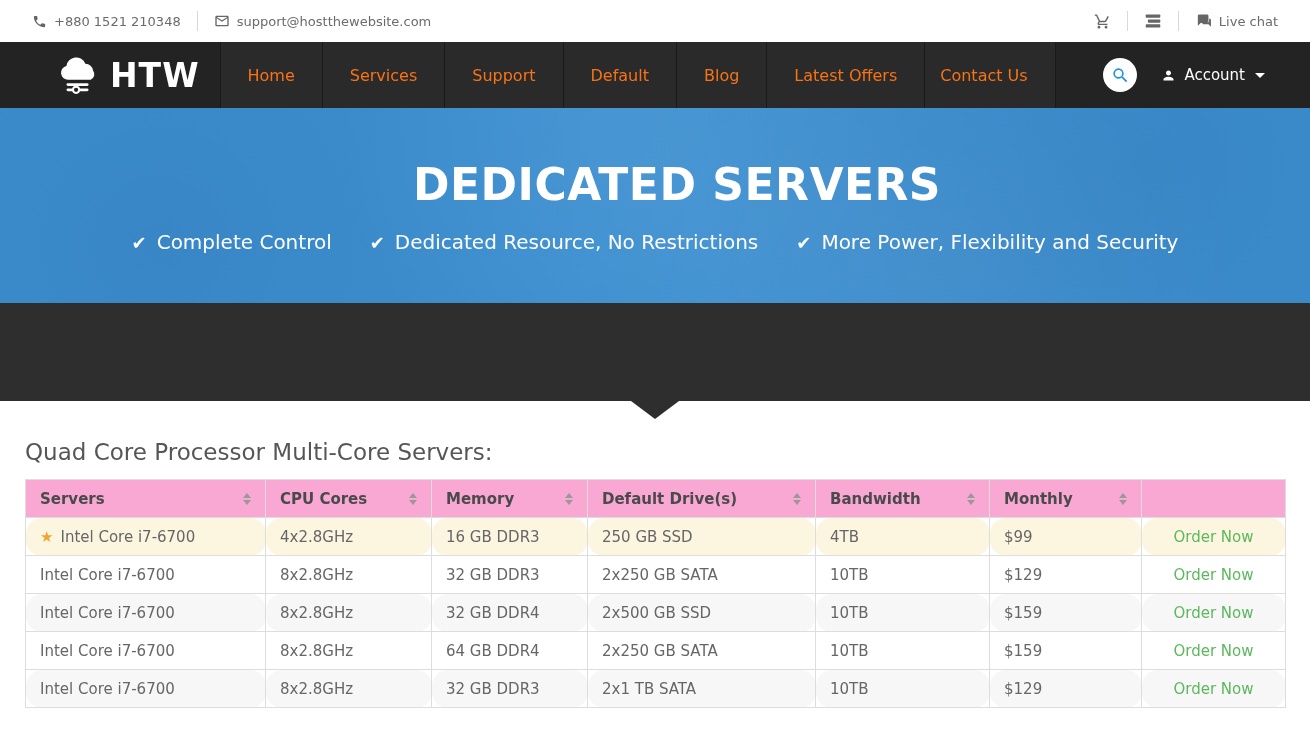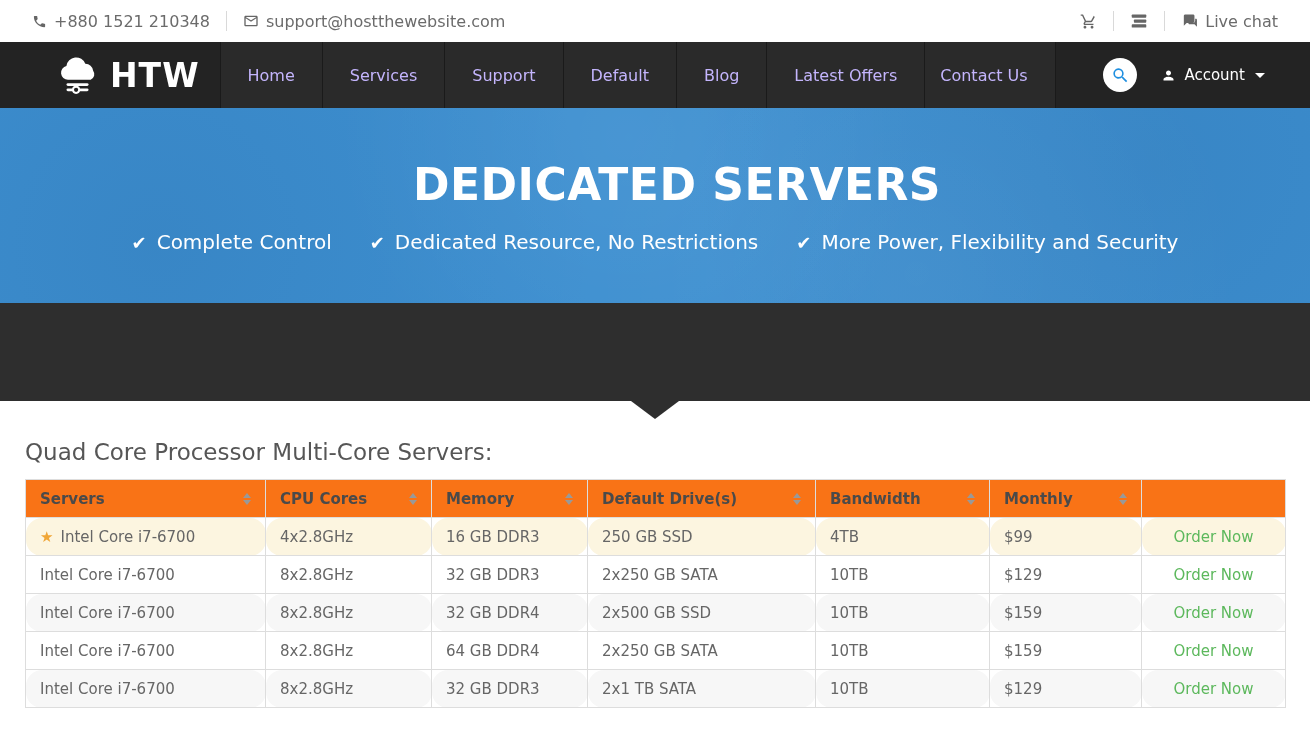--- a/index.html
+++ b/index.html
@@ -1,35 +1,35 @@
 <!DOCTYPE html>
 <html><head>
 <meta charset="utf-8">
 <style>
   * { margin:0; padding:0; box-sizing:border-box; }
   html,body { width:1310px; height:751px; overflow:hidden; background:#fff;
               font-family:"DejaVu Sans", "Liberation Sans", sans-serif; }
 
   
   .topbar { height:42px; background:#fff; display:flex; align-items:center;
-            justify-content:space-between; padding:0 32px; font-size:16px; color:#6b6b6b; }
+            justify-content:space-between; padding:0 32px; font-size:13px; color:#6b6b6b; }
   .topbar-left, .topbar-right { display:flex; align-items:center; }
   .tb-item { display:flex; align-items:center; gap:7px; }
   .tb-item svg { fill:#666; }
   .vdiv { width:1px; height:20px; background:#d9d9d9; margin:0 16px; }
 
   
   .navbar { height:66px; background:#232323; display:flex; align-items:stretch;justify-content:flex-end; }
   .logo { display:flex; align-items:center; gap:9px; padding-left:55px; padding-right:20px; }
   .logo-text { color:#fff; font-size:33px; font-weight:800; letter-spacing:1px; line-height:1; }
   .nav-menu { display:flex; list-style:none; }
   .nav-menu li { display:flex; align-items:center; padding:0 27px; background:#2a2a2a;
                  border-left:1px solid #1a1a1a; cursor:pointer; }
   .nav-menu li:last-child { border-right:1px solid #1a1a1a;padding-left:15px; }
-  .nav-menu li span { color:#c4b5fd; font-size:16px; }
+  .nav-menu li span { color:#f97316; font-size:16px; }
   .nav-right { margin-left:auto; display:flex; align-items:center; gap:24px; padding-right:45px; }
   .search-btn { width:34px; height:34px; border-radius:50%; background:#fff; display:flex;
                 align-items:center; justify-content:center; cursor:pointer; }
   .account { display:flex; align-items:center; gap:8px; color:#fff; font-size:15px; cursor:pointer; }
   .account svg { fill:#fff; }
   .caret-down { width:0; height:0; border-left:5px solid transparent; border-right:5px solid transparent;
                 border-top:5px solid #fff; margin-left:2px; }
 
   
   .hero { height:195px; text-align:center; color:#fff;
@@ -52,21 +52,21 @@
   .banner-triangle { position:absolute; top:100%; left:50%; transform:translateX(-50%);
             width:0; height:0; border-left:24px solid transparent;
             border-right:24px solid transparent; border-top:18px solid #2e2e2e; }
 
   
   .content { padding:0 25px; }
   .section-heading { margin:38px 0 14px; font-size:23px; font-weight:400; color:#565656; }
 
   table { width:1260px; border-collapse:collapse; table-layout:fixed; }
   th, td { border:1px solid #ddd; font-size:15px; padding:0 14px; height:38px; }
-  th { color:#4a4a4a; text-align:right; cursor:pointer; background:#f97316; }
+  th { color:#4a4a4a; text-align:right; cursor:pointer; background:#f9a8d4; }
   td { color:#666;border-radius:16px; }
   .th-flex { display:flex; align-items:center; justify-content:space-between; }
   .sort-icon { display:inline-block; }
   .sort-icon i { display:block; width:0; height:0;
                  border-left:4px solid transparent; border-right:4px solid transparent; }
   .sort-icon .up { border-bottom:5px solid #999; margin-bottom:2px; }
   .sort-icon .down { border-top:5px solid #999; }
   tr.featured td { background:#fcf5e0; }
   tr.stripe td { background:#f7f7f7; }
   .star-icon { color:#f0a637; margin-right:7px; font-size:15px; }

